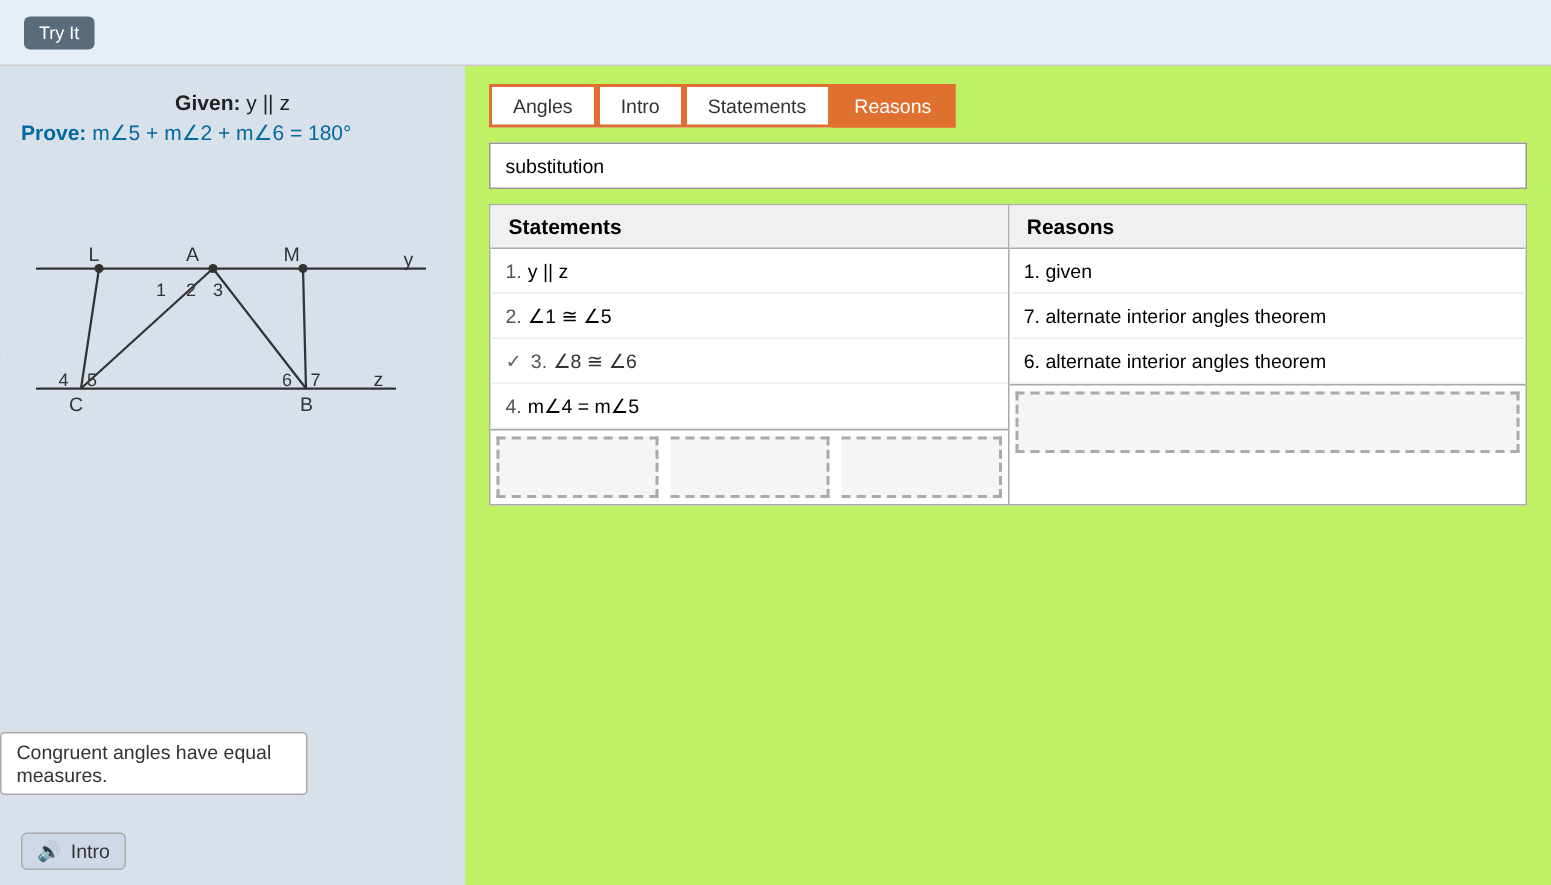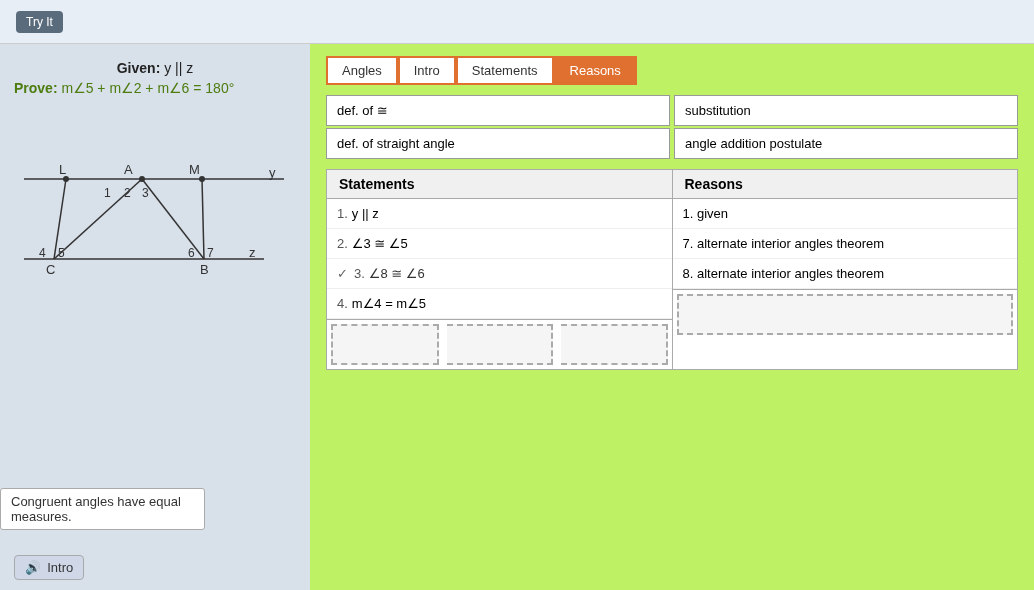--- a/index.html
+++ b/index.html
@@ -51,21 +51,21 @@
       background: #d8e0ea;
     }
     .given-text {
       font-size: 14px;
       color: #222;
       margin-bottom: 4px;
       text-align: center;
     }
     .prove-text {
       font-size: 14px;
-      color: #4d7c0f;
+      color: #0369a1;
       margin-bottom: 13px;
     }
 
     
     .diagram-container {
       width: 280px;
       height: 200px;
       position: relative;
       margin-top: 10px;
     }
@@ -304,40 +304,35 @@
 
     <div class="tab-row">
       <button class="tab-btn active-outline">Angles</button>
       <button class="tab-btn active-outline">Intro</button>
       <button class="tab-btn active-outline">Statements</button>
       <button class="tab-btn active">Reasons</button>
     </div>
 
     <div class="two-col-drag">
       <div class="drag-col">
-        <div class="drag-item-box">def. of ≅</div>
-        <div class="drag-item-box">def. of straight angle</div>
-      </div>
-      <div class="drag-col">
         <div class="drag-item-box-right">substitution</div>
-        <div class="drag-item-box-right">angle addition postulate</div>
       </div>
     </div>
 
     <div class="proof-area">
 
       <div class="proof-statements-col">
         <div class="proof-header">Statements</div>
         <div class="proof-row">
           <span class="proof-row-number">1.</span>
           <span>y || z</span>
         </div>
         <div class="proof-row">
           <span class="proof-row-number">2.</span>
-          <span>∠3 ≅ ∠5</span>
+          <span>∠1 ≅ ∠5</span>
         </div>
         <div class="proof-row checked">
           <span class="check-mark">✓</span>
           <span class="proof-row-number">3.</span>
           <span>∠8 ≅ ∠6</span>
         </div>
         <div class="proof-row">
           <span class="proof-row-number">4.</span>
           <span>m∠4 = m∠5</span>
         </div>
@@ -351,21 +346,21 @@
 
       <div class="proof-reasons-col">
         <div class="proof-header">Reasons</div>
         <div class="proof-row">
           <span>1. given</span>
         </div>
         <div class="proof-row">
           <span>7. alternate interior angles theorem</span>
         </div>
         <div class="proof-row">
-          <span>8. alternate interior angles theorem</span>
+          <span>6. alternate interior angles theorem</span>
         </div>
 
         <div class="drop-zone-row">
           <div class="drop-zone"></div>
         </div>
       </div>
     </div>
 
     <div class="cursor-arrow" style="position:relative; text-align:right; margin-top:8px;">
       <span style="font-size:20px; display:inline-block; transform:rotate(0deg);">↖</span>

